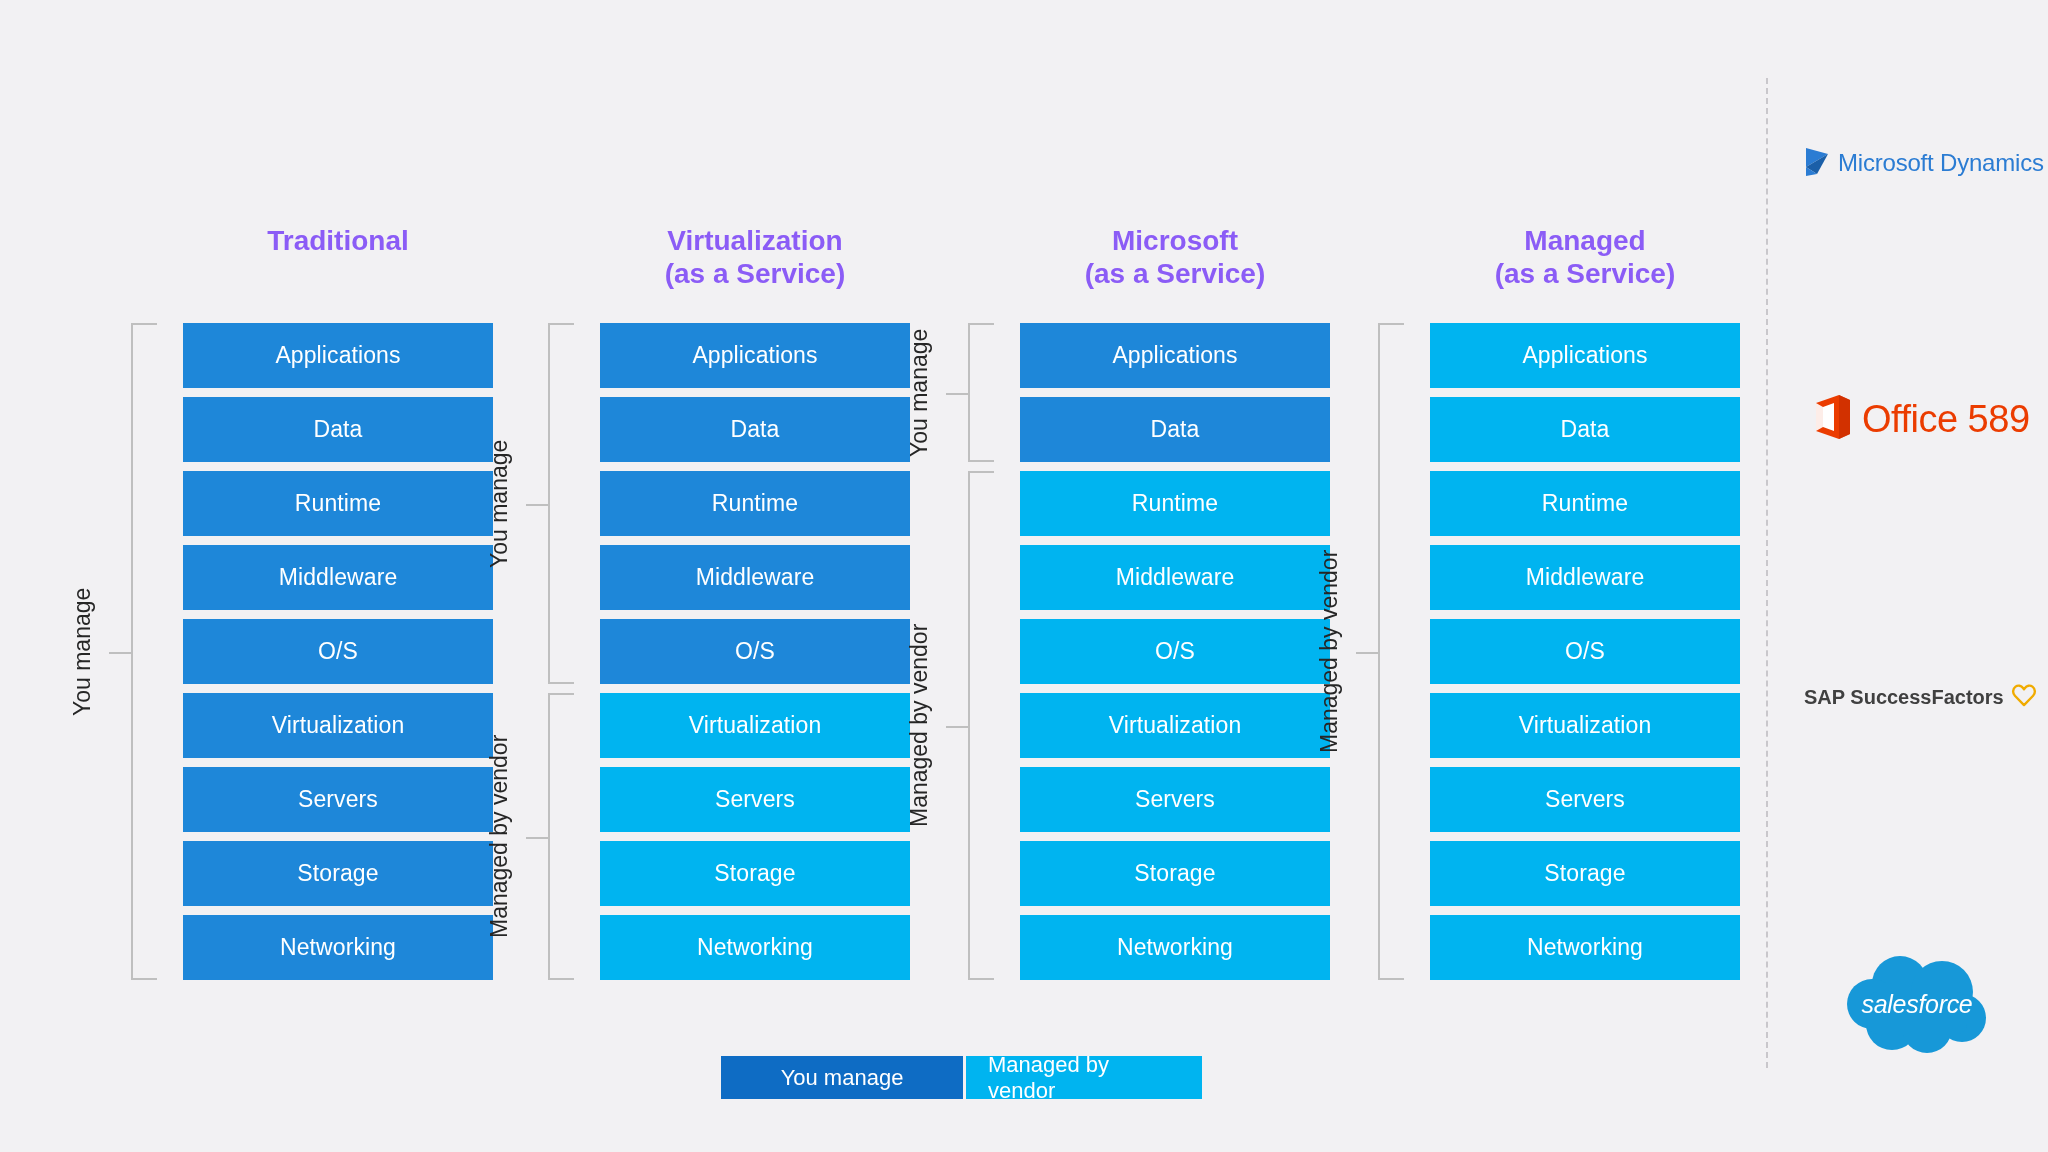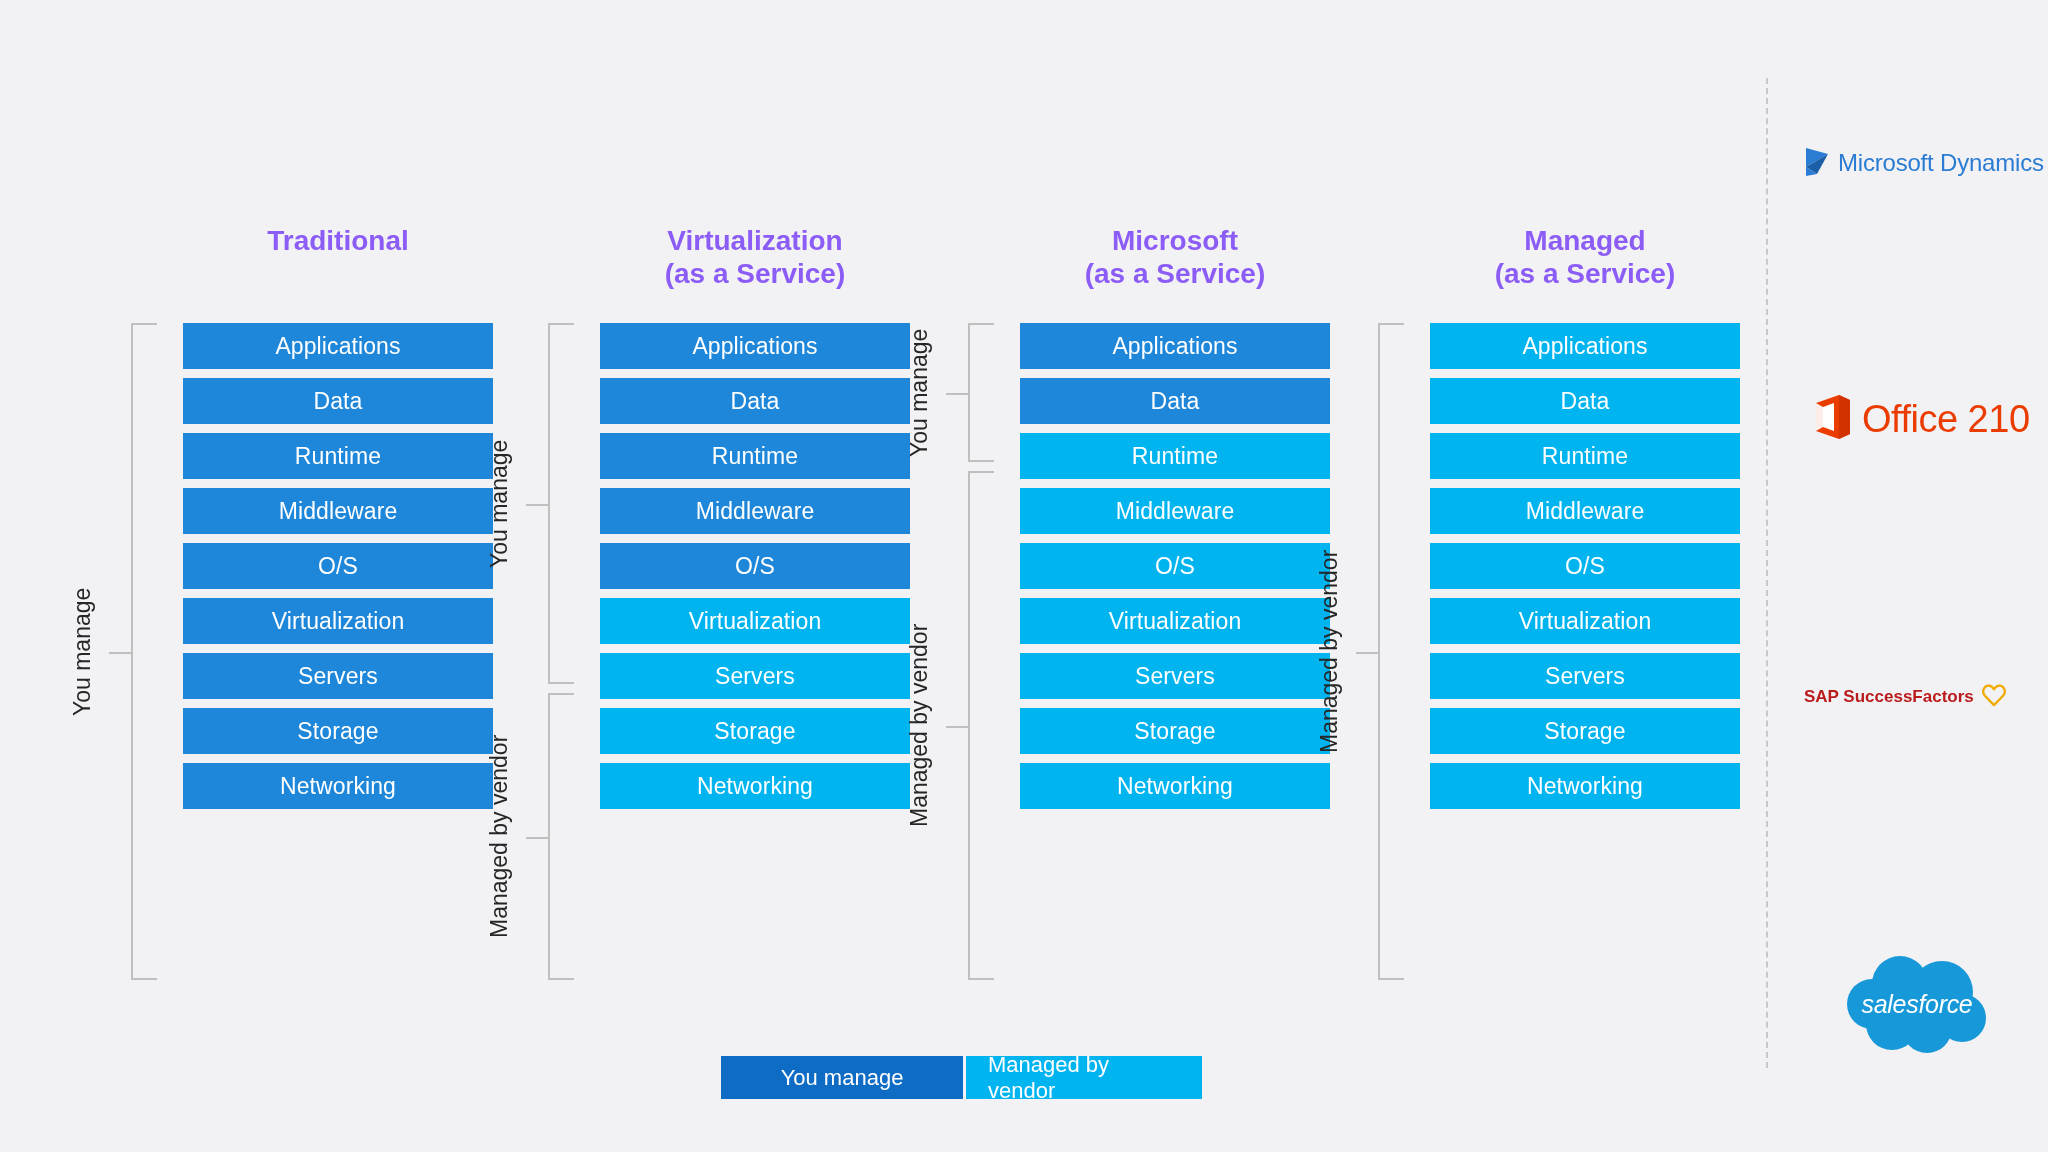--- a/index.html
+++ b/index.html
@@ -33,21 +33,21 @@
     text-align:center;
     font-size:28px;
     font-weight:bold;
     color:#8b5cf6;
     line-height:1.17;
     height:82px;
   }
   .col-head .l2{display:block;}
   .stack{position:absolute;top:98px;left:0;width:310px;}
   .bar{
-    height:46px;
+    height:65px;
     margin-bottom:9px;
     color:#FFFFFF;
     font-size:23px;
     display:flex;
     align-items:center;
     justify-content:center;
     letter-spacing:0.1px;
   }
   .bar:last-child{margin-bottom:0;}
   .bar.manage{background:#1E87D9;}
@@ -117,21 +117,21 @@
   }
   
   .logo-o365{left:22px;top:393px;}
   .o365-text{
     font-size:38px;color:#EB3C00;letter-spacing:-0.5px;
     margin-left:8px;white-space:nowrap;
   }
   
   .logo-sap{left:14px;top:682px;}
   .sap-text{
-    font-size:17px;color:#b91c1c;font-weight:bold;white-space:nowrap;
+    font-size:20px;color:#404040;font-weight:bold;white-space:nowrap;
   }
   
   .logo-sf{left:52px;top:952px;width:150px;height:105px;}
   .sf-word{
     position:absolute;left:0;top:0;width:150px;height:105px;
     display:flex;align-items:center;justify-content:center;
     color:#fff;font-size:25px;font-style:italic;letter-spacing:-0.3px;
     z-index:3;
   }
 </style>
@@ -222,21 +222,21 @@
 
     <div class="logo logo-o365">
       <span>
         <svg width="42" height="48" viewBox="0 0 42 48" aria-hidden="true">
           <polygon points="4,38 4,10 27,2 38,7 38,41 27,46 4,38" fill="#EB3C00"></polygon>
           <polygon points="27,2 27,46 38,41 38,7 27,2" fill="#C92D00" opacity="0.75"></polygon>
           <polygon points="11,14 11,34 22,38 22,10 11,14" fill="#FFFFFF"></polygon>
           <polygon points="4,38 11,34 11,14 4,10 4,38" fill="#FDEDE8"></polygon>
         </svg>
       </span>
-      <span class="o365-text">Office 210</span>
+      <span class="o365-text">Office 589</span>
     </div>
 
     <div class="logo logo-sap">
       <span class="sap-text">SAP SuccessFactors</span>
       <span style="margin-left:7px;">
         <svg width="26" height="26" viewBox="0 0 24 24" aria-hidden="true">
           <path d="M12 21.3 3.6 12.7C1.2 10.3 1.5 6.3 4.2 4.3c2.2-1.6 5.3-1 6.9 1.2l.9 1.2.9-1.2c1.6-2.2 4.7-2.8 6.9-1.2 2.7 2 3 6 .6 8.4L12 21.3z" fill="none" stroke="#F0AB00" stroke-width="2.2" stroke-linejoin="round"></path>
         </svg>
       </span>
     </div>

